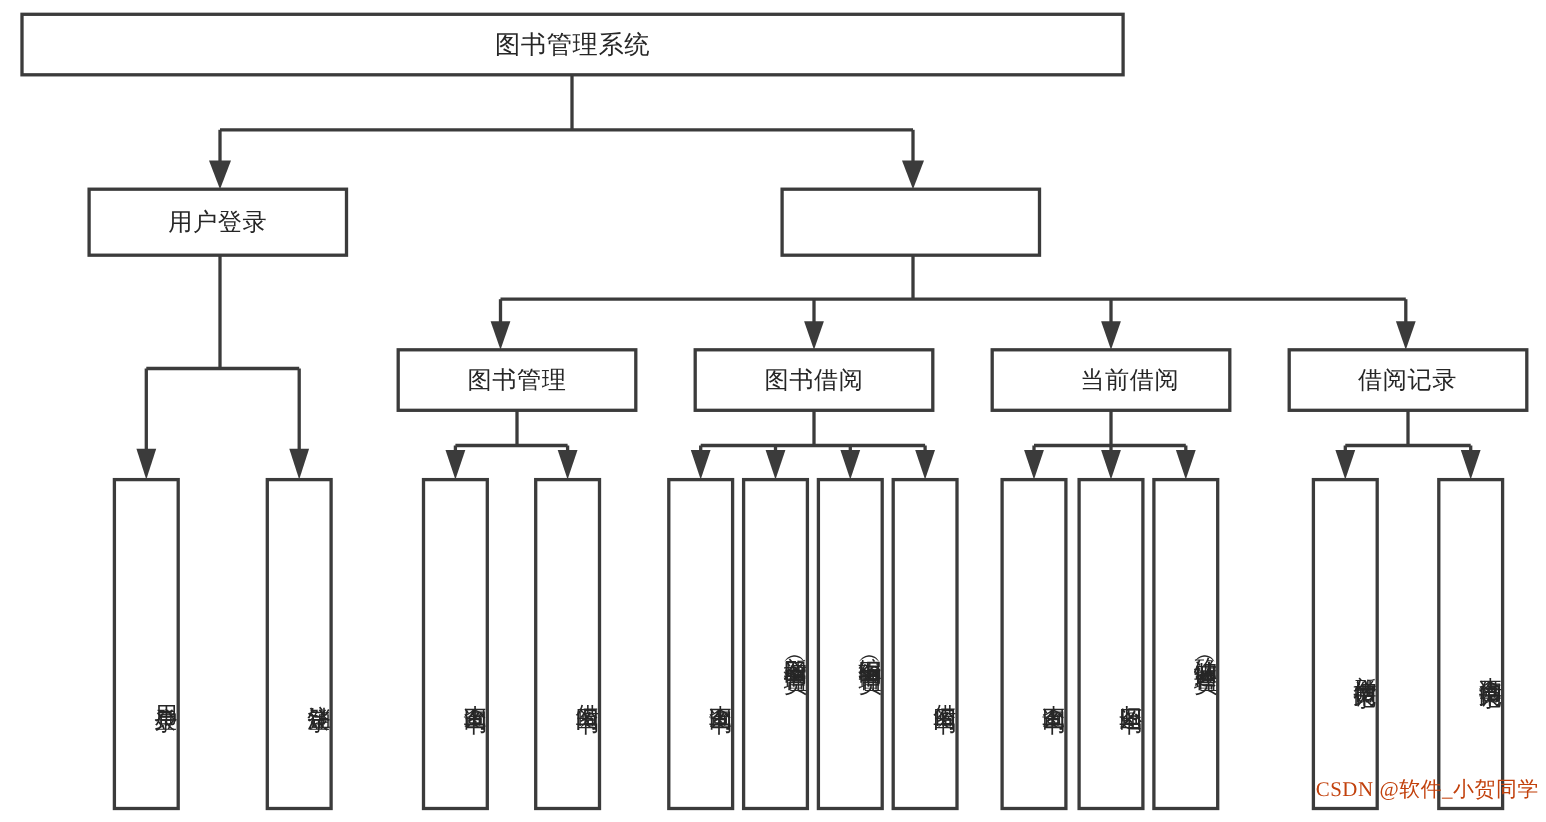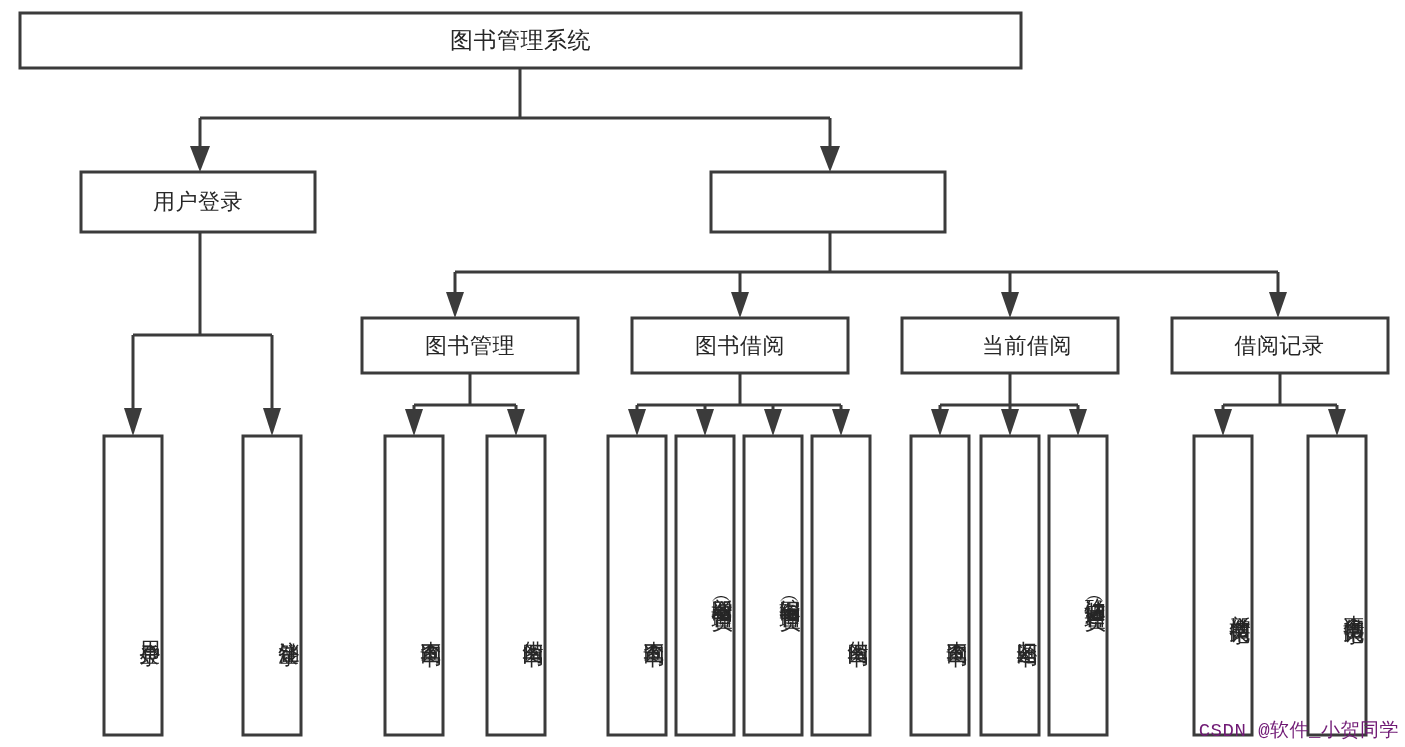--- a/index.html
+++ b/index.html
@@ -66,24 +66,24 @@
   }
   .node-label.vert.tall {
     align-items: flex-start;
   }
   .node-label.root {
     font-size: 23px;
   }
   #watermark {
     position: absolute;
     right: 6px;
-    bottom: 4px;
+    bottom: 16px;
     font-size: 19px;
-    color: #701a75;
-    font-family: Liberation Mono, monospace;
+    color: #c2410c;
+    font-family: Liberation Serif, serif;
     white-space: nowrap;
     letter-spacing: 0.5px;
   }
 </style>
 </head>
 <body>
 
 <div id="canvas">
 
   <svg id="diagram" viewBox="0 0 1405 747">

